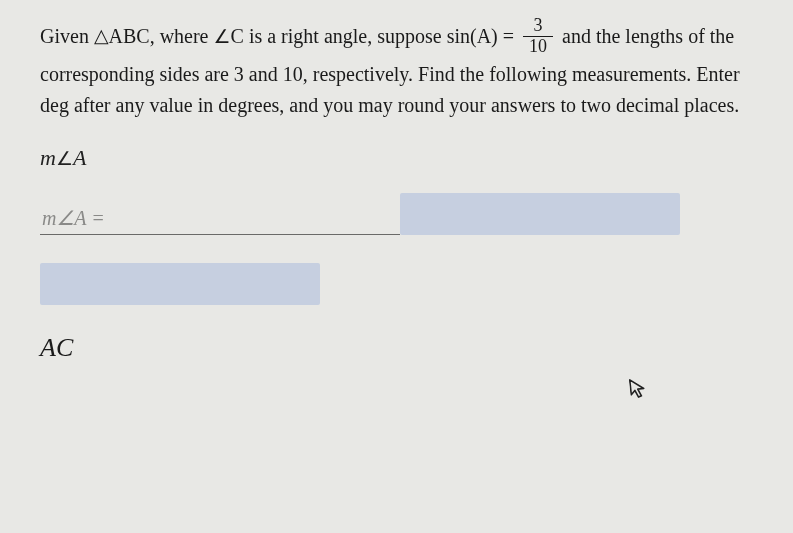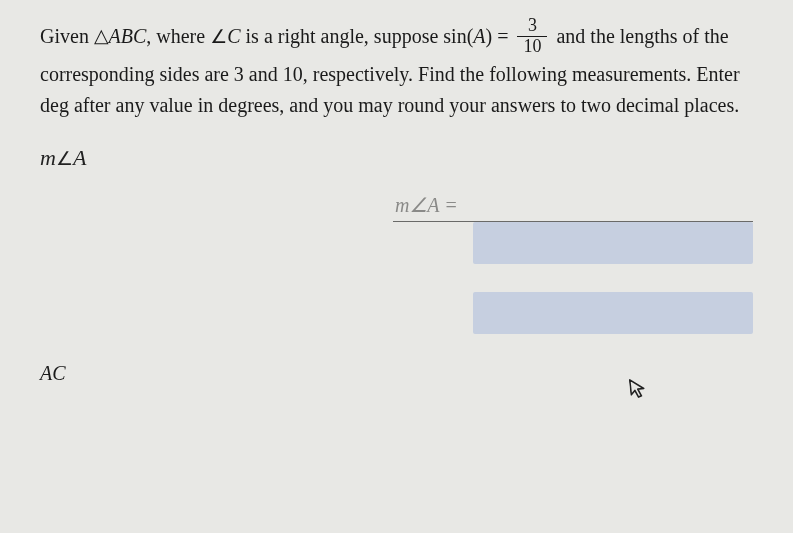--- a/index.html
+++ b/index.html
@@ -11,21 +11,21 @@
     color: #1a1a1a;
     padding: 18px 40px 0 40px;
     overflow: hidden;
     position: relative;
   }
   .problem-text {
     font-size: 20px;
     line-height: 1.55;
     margin-bottom: 24px;
   }
-  .math-it { font-style: italic; font-family: Georgia, serif; }
+  .math-it { font-family: Georgia, serif; }
   .frac {
     display: inline-block;
     vertical-align: middle;
     text-align: center;
     font-size: 18px;
     margin: 0 4px;
     position: relative;
     top: -2px;
   }
   .frac .num { display: block; border-bottom: 1.5px solid #1a1a1a; padding: 0 6px; line-height: 1.1; }
@@ -37,21 +37,20 @@
   .field-label {
     font-size: 22px;
     font-style: italic;
     color: #222;
     margin-bottom: 22px;
   }
   .row {
     display: flex;
     align-items: flex-end;
     margin-bottom: 28px;
-    flex-direction: column;
   }
   .input-wrap {
     display: flex;
     align-items: baseline;
     border-bottom: 1.5px solid #6a6a68;
     width: 360px;
     padding-bottom: 4px;
   }
   .input-prefix {
     font-size: 20px;
@@ -77,21 +76,21 @@
     border-radius: 2px;
   }
   .cursor {
     position: absolute;
     left: 630px;
     top: 378px;
     font-size: 20px;
     color: #222;
     transform: rotate(-6deg);
   }
-  .last-label { font-size: 20px; font-style: italic; margin-top: 4px; }
+  .last-label { font-size: 26px; font-style: italic; margin-top: 4px; }
 </style>
 </head>
 <body>
 
 <div class="problem-text">
   <span>Given </span><span class="tri">△</span><span class="math-it">ABC</span><span>, where </span><span class="ang">∠</span><span class="math-it">C</span><span> is a right angle, suppose </span><span>sin</span><span>(</span><span class="math-it">A</span><span>)</span><span> = </span><span class="frac"><span class="num">3</span><span class="den">10</span></span><span> and the lengths of the corresponding sides are </span><span>3</span><span> and </span><span>10</span><span>, respectively. Find the following measurements. Enter </span><span>deg</span><span> after any value in degrees, and you may round your answers to two decimal places.</span>
 </div>
 
 <div class="field-block">
   <div class="field-label">

